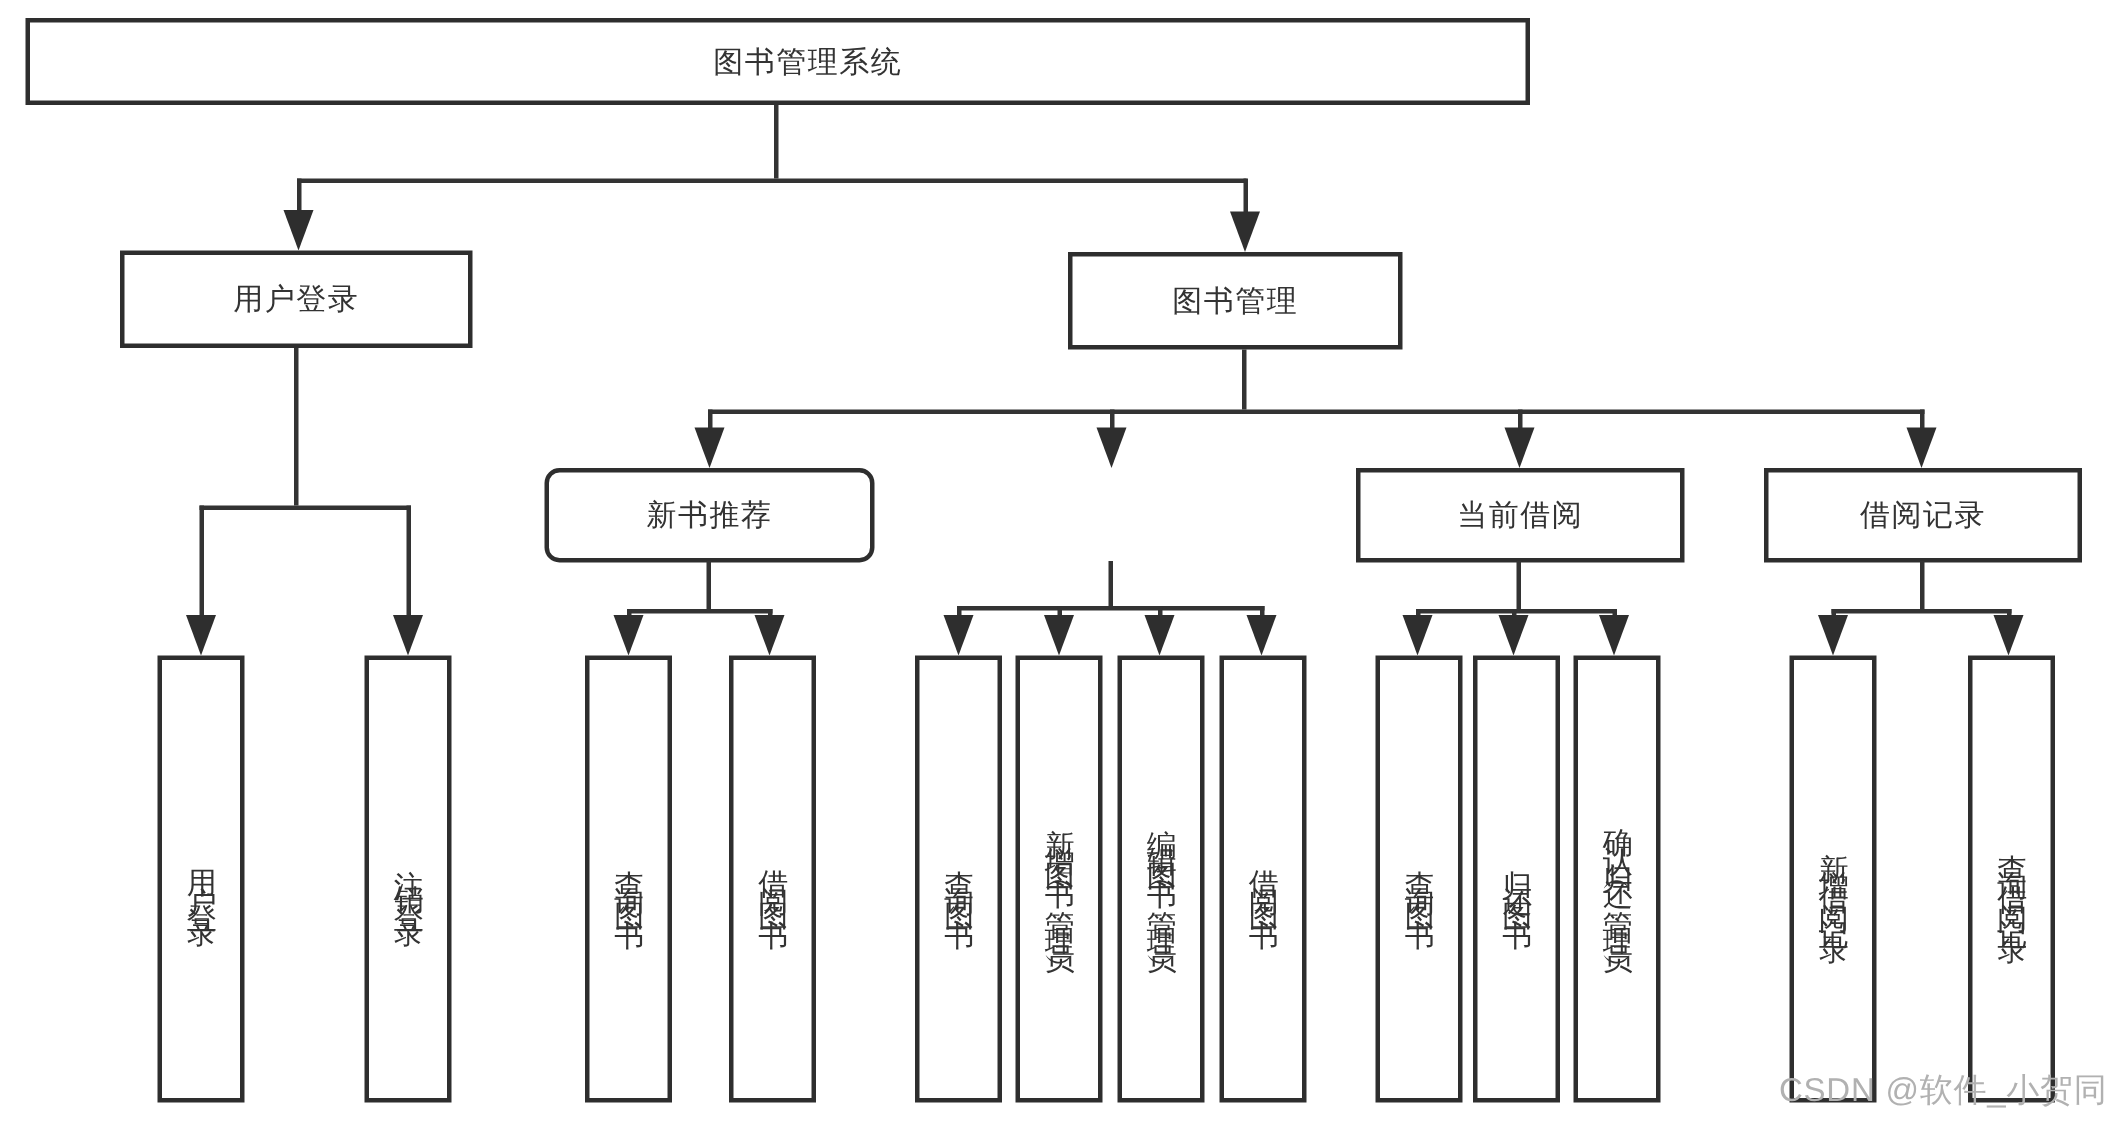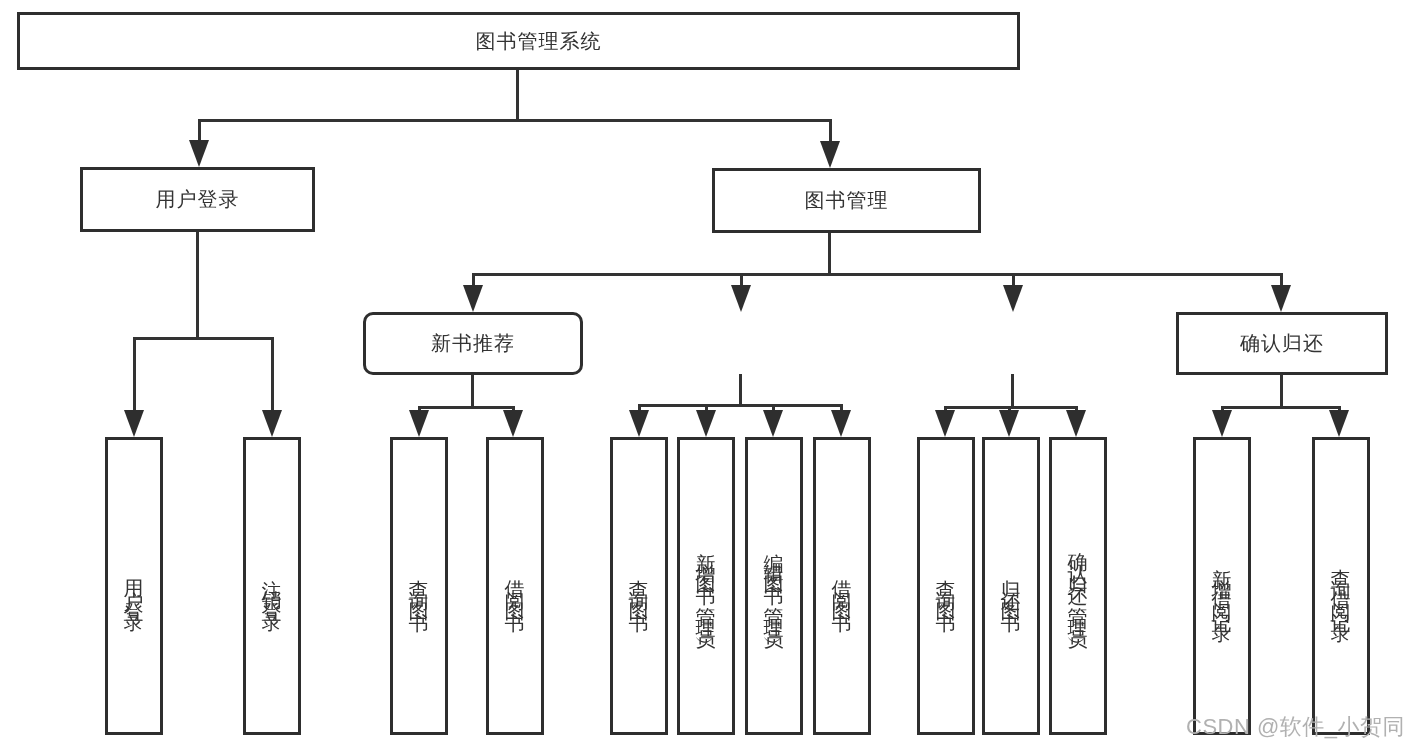--- a/index.html
+++ b/index.html
@@ -17,21 +17,21 @@
     border: 3px solid #2e2e2e;
     background: #ffffff;
     display: flex;
     align-items: center;
     justify-content: center;
     color: #333333;
   }
   .hbox { font-size: 20px; letter-spacing: 1px; }
   .root  { left: 17px;   top: 12px;  width: 1003px; height: 58px; padding-left: 40px; }
   .l2a   { left: 80px;   top: 167px; width: 235px;  height: 65px; }
-  .l2b   { left: 712px;  top: 168px; width: 269px;  height: 65px; }
+  .l2b   { left: 712px;  top: 168px; width: 223px;  height: 65px; }
   .l3    { top: 312px; height: 63px; }
   .leaf  { top: 437px; width: 58px; height: 298px; }
   .leaf span {
     writing-mode: vertical-rl;
     text-orientation: mixed;
     font-size: 20px;
     letter-spacing: 11px;
     line-height: 1;
     color: #333333;
   }
@@ -92,22 +92,25 @@
   <div class="vl" style="left:1012px; top:273px; height:14px;"></div>
   <div class="vl" style="left:1280px; top:273px; height:14px;"></div>
   <div class="arr" style="left:463px;  top:285px;"></div>
   <div class="arr" style="left:731px;  top:285px;"></div>
   <div class="arr" style="left:1003px; top:285px;"></div>
   <div class="arr" style="left:1271px; top:285px;"></div>
 
   <div class="box hbox l3" style="left:363px;  width:220px;border-radius:10px;">
     <span>新书推荐</span>
   </div>
+  <div class="box hbox l3" style="left:904px;  width:219px;">
+    <span>当前借阅</span>
+  </div>
   <div class="box hbox l3" style="left:1176px; width:212px;">
-    <span>确认归还</span>
+    <span>借阅记录</span>
   </div>
 
   <div class="vl" style="left:471px; top:374px; height:32px;"></div>
   <div class="hl" style="left:418px; top:406px; width:97px;"></div>
   <div class="vl" style="left:418px; top:406px; height:7px;"></div>
   <div class="vl" style="left:512px; top:406px; height:7px;"></div>
   <div class="arr" style="left:409px; top:410px;"></div>
   <div class="arr" style="left:503px; top:410px;"></div>
 
   <div class="vl" style="left:739px; top:374px; height:30px;"></div>

